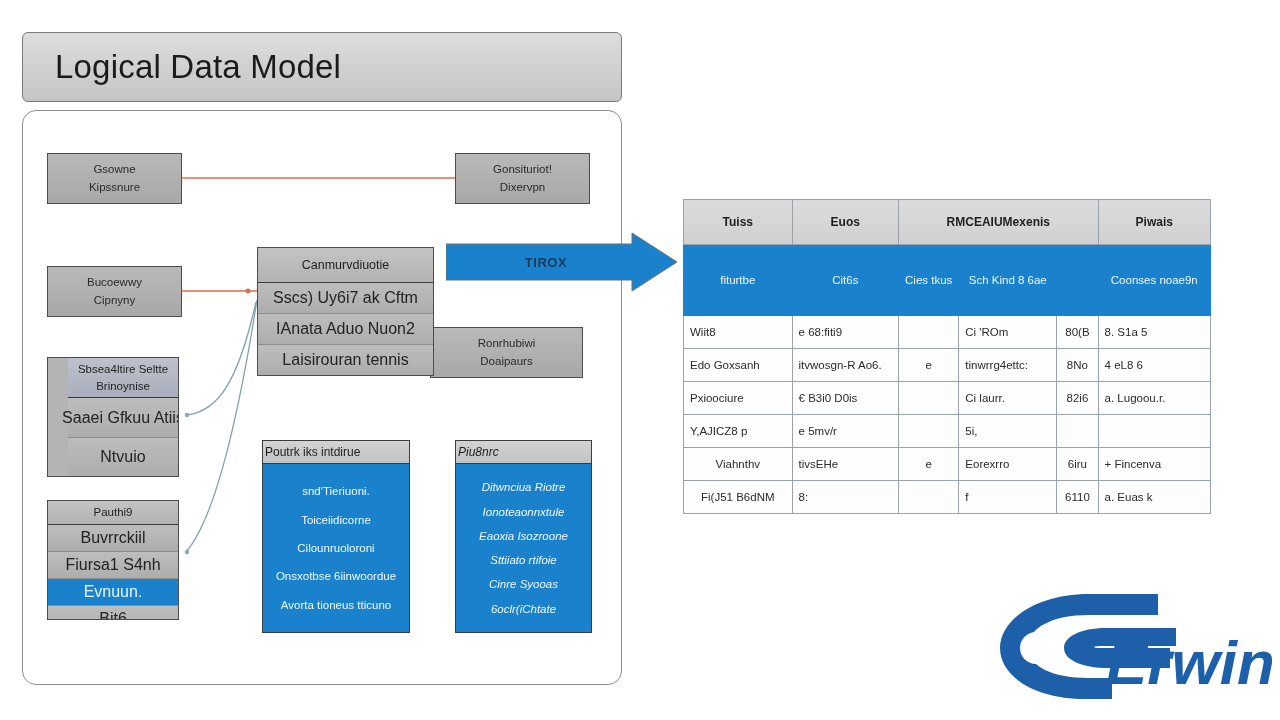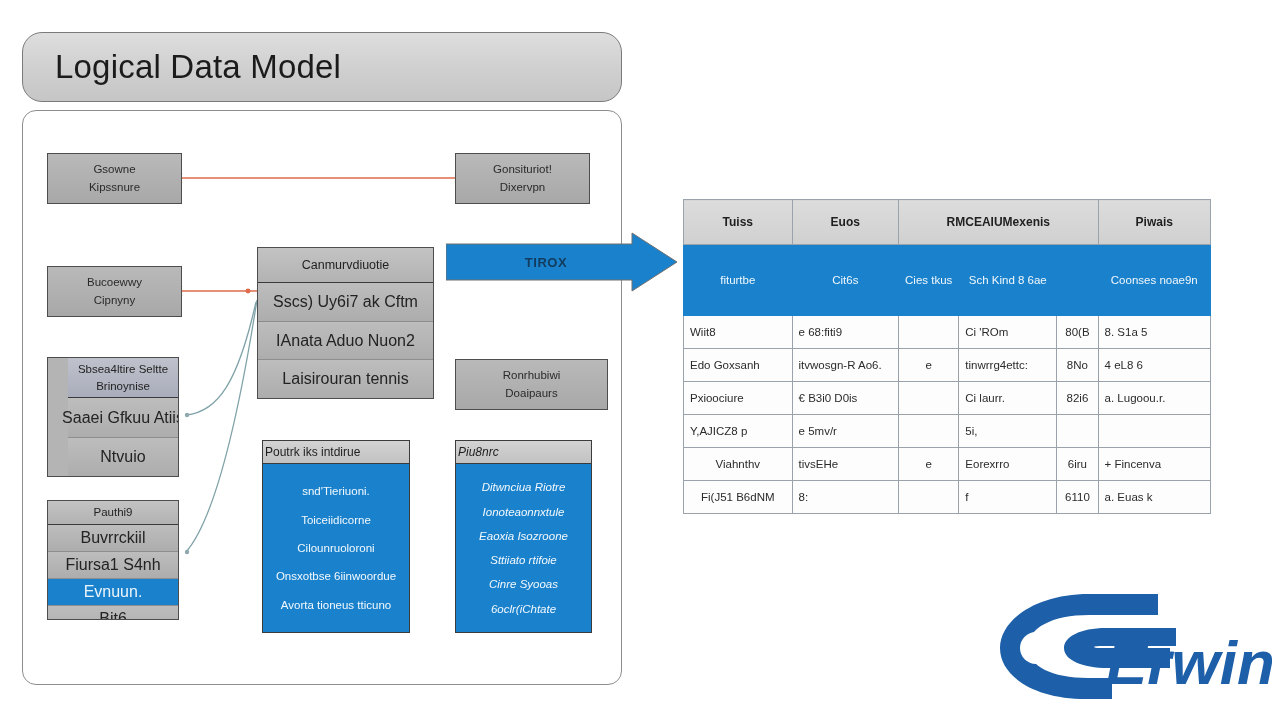--- a/index.html
+++ b/index.html
@@ -15,21 +15,21 @@
     font-family: "Liberation Sans", sans-serif;
     color: #222222;
   }
 
   
   #ldm-title-bar {
     position: absolute;
     left: 22px; top: 32px;
     width: 600px; height: 70px;
     border: 1.5px solid #7a7a7a;
-    border-radius: 20px;
+    border-radius: 6px;
     background: linear-gradient(180deg, #dedede 0%, #cfcfcf 55%, #c6c6c6 100%);
     box-sizing: border-box;
     display: flex; align-items: center;
   }
   #ldm-title-text {
     margin-left: 32px;
     font-size: 33px;
     font-weight: 400;
     letter-spacing: .2px;
     color: #1b1b1b;
@@ -220,21 +220,21 @@
 <div class="gbox" id="box-business-glossary" style="left:47px; top:266px; width:135px; height:51px;">
   <span>Bucoewwy</span>
   <span>Cipnyny</span>
 </div>
 
 <div class="gbox" id="box-business-overview" style="left:455px; top:153px; width:135px; height:51px;">
   <span>Gonsituriot!</span>
   <span>Dixervpn</span>
 </div>
 
-<div class="gbox" id="box-foundation-columns" style="left:455px; top:327px; width:153px; height:51px;margin-top:32px;">
+<div class="gbox" id="box-foundation-columns" style="left:430px; top:327px; width:153px; height:51px;">
   <span>Ronrhubiwi</span>
   <span>Doaipaurs</span>
 </div>
 
 <div class="ebox" id="entity-subject-area" style="left:47px; top:357px; width:132px; height:120px;padding-left:20px;">
   <div class="hdr tint">
     <span>Sbsea4ltire</span>
     <span>Seltte</span>
     <span>Brinoynise</span>
   </div>
@@ -243,21 +243,21 @@
 </div>
 
 <div class="ebox" id="entity-party" style="left:47px; top:500px; width:132px; height:120px;">
   <div class="hdr">Pauthi9</div>
   <div class="row">Buvrrckiil</div>
   <div class="row">Fiursa1 S4nh</div>
   <div class="row sel">Evnuun.</div>
   <div class="row">Bit6</div>
 </div>
 
-<div class="ebox" id="entity-common-attribute" style="left:257px; top:247px; width:177px; height:152px;">
+<div class="ebox" id="entity-common-attribute" style="left:257px; top:247px; width:177px; height:129px;">
   <div class="hdr" style="font-size:12.5px; padding:8px 4px;">Canmurvdiuotie</div>
   <div class="row" style="border-bottom:1px solid #8e8e8e;">Sscs) Uy6i7 ak Cftm</div>
   <div class="row">IAnata Aduo Nuon2</div>
   <div class="row">Laisirouran tennis</div>
 </div>
 
 <div class="bbox" id="attrbox-primary-structure" style="left:262px; top:440px; width:148px; height:193px;">
   <div class="bhdr">Poutrk iks intdirue</div>
   <div class="bbody">
     <div class="bitem">snd'Tieriuoni.</div>

